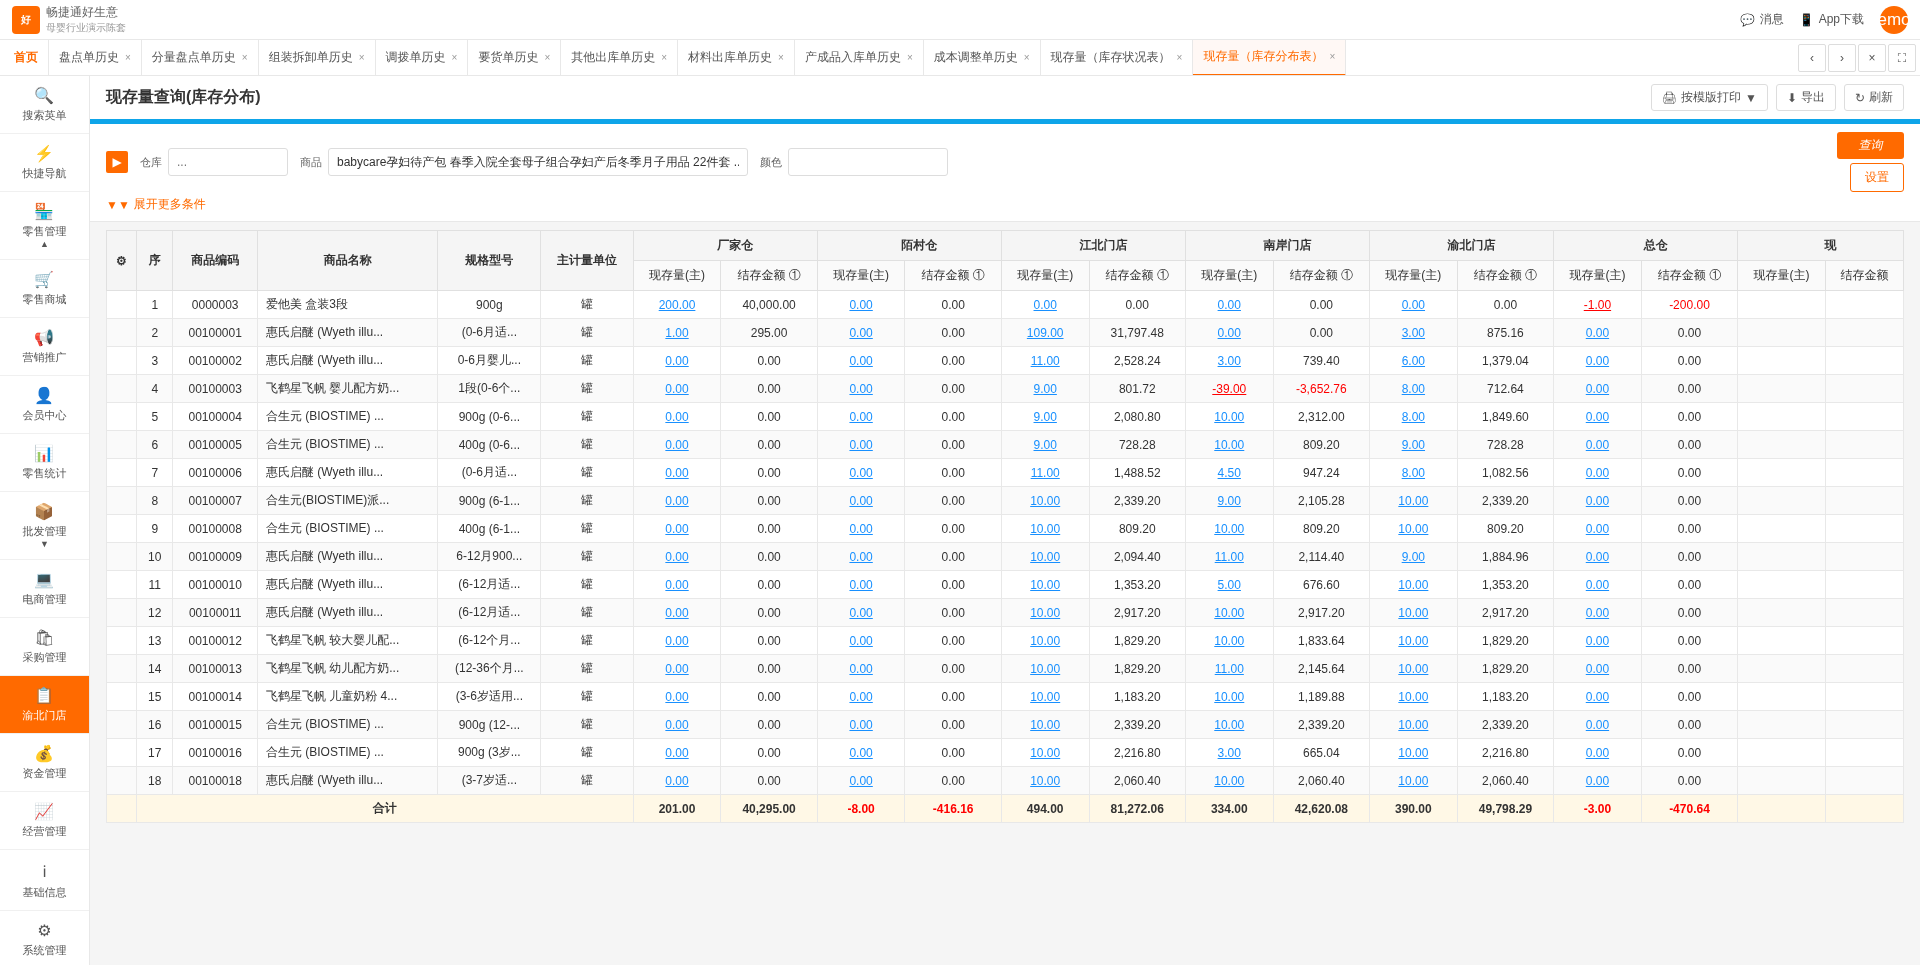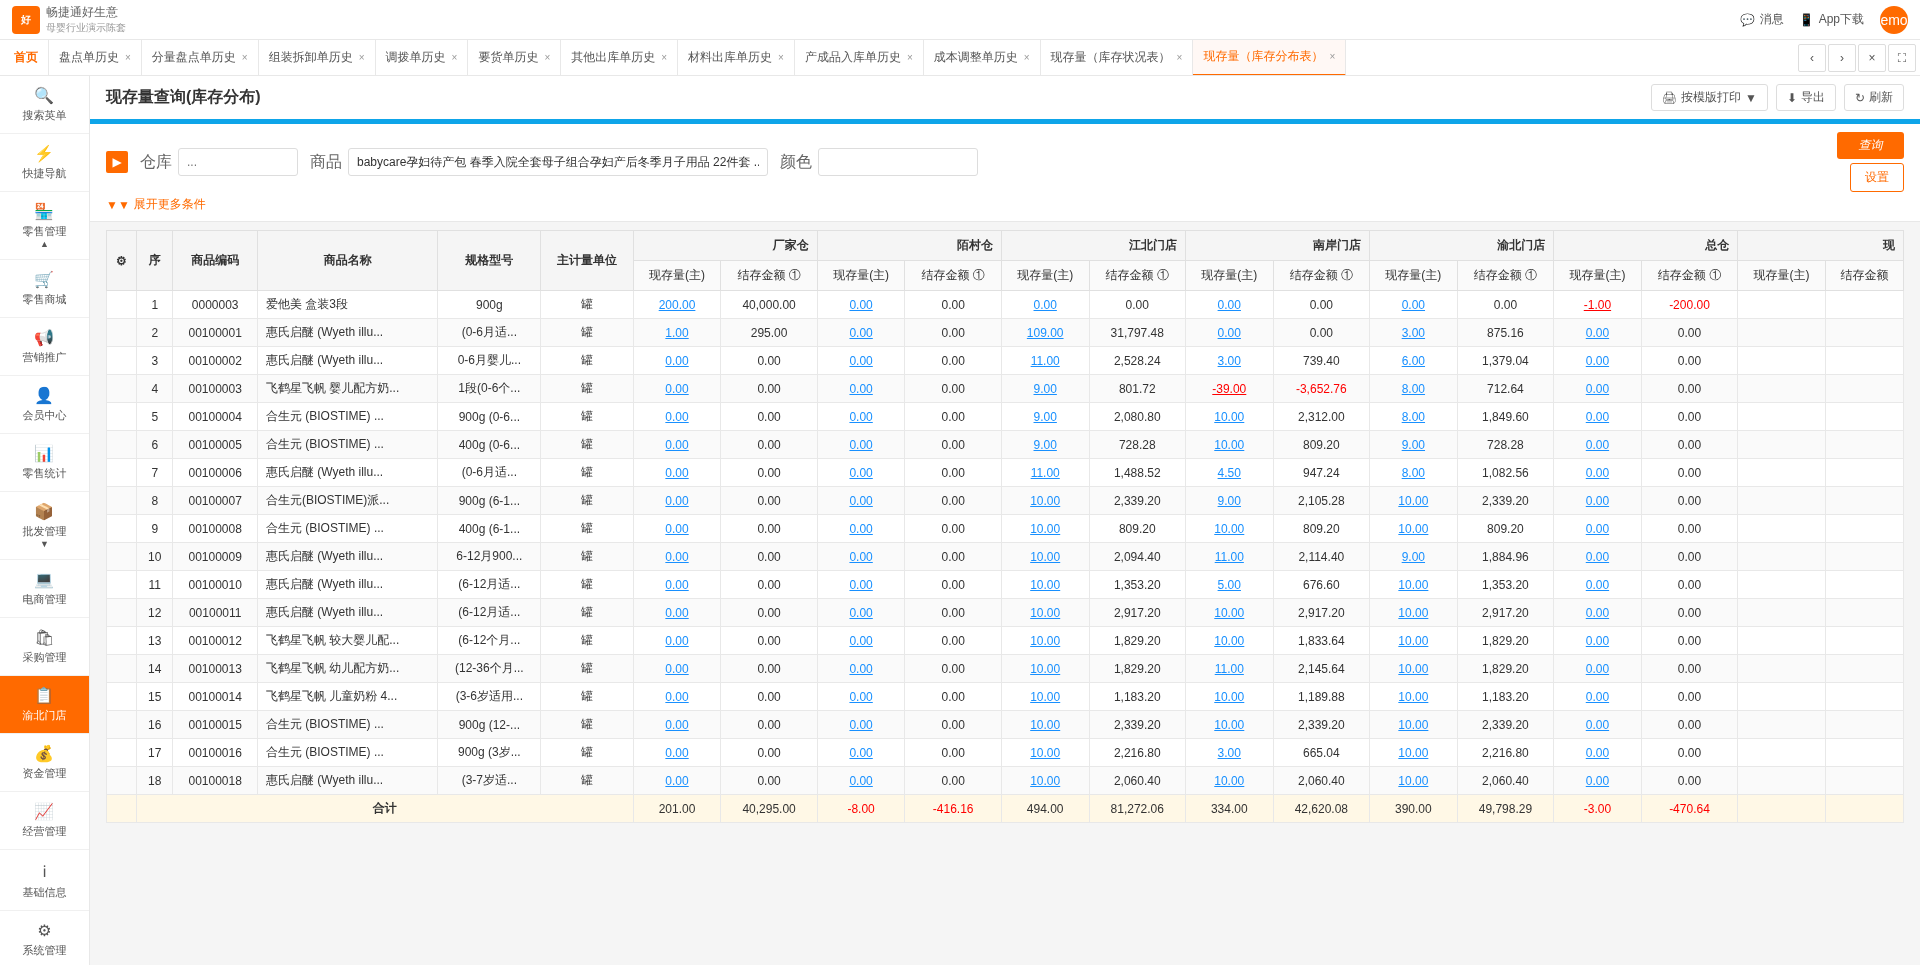--- a/index.html
+++ b/index.html
@@ -10,21 +10,21 @@
       display: flex; align-items: center; justify-content: space-between;
       background: #fff; height: 40px; padding: 0 12px;
       border-bottom: 1px solid #e8e8e8;
     }
     .top-bar-left { display: flex; align-items: center; gap: 8px; }
     .brand-logo { display: flex; align-items: center; gap: 6px; }
     .logo-icon { width: 28px; height: 28px; background: #ff6a00; border-radius: 4px; display: flex; align-items: center; justify-content: center; color: #fff; font-size: 10px; font-weight: bold; }
     .brand-name { font-size: 12px; color: #666; }
     .top-bar-right { display: flex; align-items: center; gap: 16px; }
     .top-bar-btn { display: flex; align-items: center; gap: 4px; cursor: pointer; color: #555; font-size: 12px; }
-    .user-avatar { width: 28px; height: 28px; border-radius: 50%; background: #ff6a00; display: flex; align-items: center; justify-content: center; color: #fff; font-size: 14px; cursor: pointer; }
+    .user-avatar { width: 28px; height: 28px; border-radius: 50%; background: #ff6a00; display: flex; align-items: center; justify-content: center; color: #fff; font-size: 17px; cursor: pointer; }
     .nav-tab {
       display: flex; align-items: center; padding: 0 10px; height: 36px;
       font-size: 12px; color: #555; cursor: pointer; white-space: nowrap;
       border-right: 1px solid #e8e8e8; position: relative;
       min-width: 0;
     }
     .nav-tab.home { color: #ff6a00; font-weight: bold; }
     .nav-tab.active { color: #ff6a00; border-bottom: 2px solid #ff6a00; background: #fff8f5; }
     .nav-tab .close-x { margin-left: 6px; color: #999; font-size: 10px; }
     .nav-nav-btns { display: flex; align-items: center; margin-left: auto; gap: 2px; }
@@ -59,21 +59,21 @@
       border: 1px solid #ddd; border-radius: 3px; cursor: pointer;
       color: #555; font-size: 12px; background: #fff;
     }
 
     
     .filter-bar {
       padding: 8px 16px; background: #fff; border-bottom: 1px solid #e8e8e8;
     }
     .filter-row { display: flex; align-items: center; gap: 12px; flex-wrap: wrap; }
     .filter-item { display: flex; align-items: center; gap: 6px; }
-    .filter-label { color: #666; font-size: 16px; white-space: nowrap; }
+    .filter-label { color: #666; font-size: 11px; white-space: nowrap; }
     .filter-input {
       border: 1px solid #ddd; border-radius: 3px; padding: 3px 8px;
       font-size: 12px; height: 28px; color: #333; background: #fff;
     }
     .filter-input.wide { width: 320px; }
     .filter-input.medium { width: 120px; }
     .expand-more-btn {
       display: flex; align-items: center; gap: 4px; color: #ff6a00;
       cursor: pointer; font-size: 12px; margin: 4px 0 0 0;
     }
@@ -90,21 +90,21 @@
       background: #f5f5f5; border: 1px solid #e0e0e0; padding: 6px 8px;
       text-align: center; font-weight: bold; color: #333; white-space: nowrap;
       position: sticky; top: 0; z-index: 10;
     }
     thead tr.sub-header th { background: #fafafa; font-weight: normal; }
     tbody tr td {
       border: 1px solid #e8e8e8; padding: 5px 8px; text-align: center;
       color: #333; white-space: nowrap;
     }
     tbody tr:nth-child(even) td { background: #fafafa; }
-    tbody tr.total-row td { background: #fff8e6; font-weight: normal; }
+    tbody tr.total-row td { background: #fff8e6; font-weight: bold; }
     .negative { color: #f00; }
     .link-num { color: #1890ff; text-decoration: underline; cursor: pointer; }
     .link-num.negative { color: #f00; }
 
     
     .btn-query {
       background: #ff6a00; color: #fff; border: none; border-radius: 3px;
       padding: 5px 14px; cursor: pointer; font-size: 12px; font-style: italic;
     }
     .btn-setting {
@@ -114,21 +114,21 @@
 
     
     ::-webkit-scrollbar { width: 6px; height: 6px; }
     ::-webkit-scrollbar-thumb { background: #ccc; border-radius: 3px; }
     ::-webkit-scrollbar-track { background: #f5f5f5; }
 
     .filter-btns { display: flex; flex-direction: column; gap: 4px; margin-left: auto; }
 
     .nav-tabs-wrapper { display: flex; align-items: center; overflow: hidden; flex: 1; }
 
-    .group-header { text-align: right; padding-left: 28px; }
+    .group-header { text-align: center; padding-left: 28px; }
   </style>
 </head>
 <body>
 
 <div class="top-bar">
   <div class="top-bar-left">
     <div class="brand-logo">
       <div class="logo-icon">好</div>
       <div class="brand-name">
         <div>畅捷通好生意</div>

